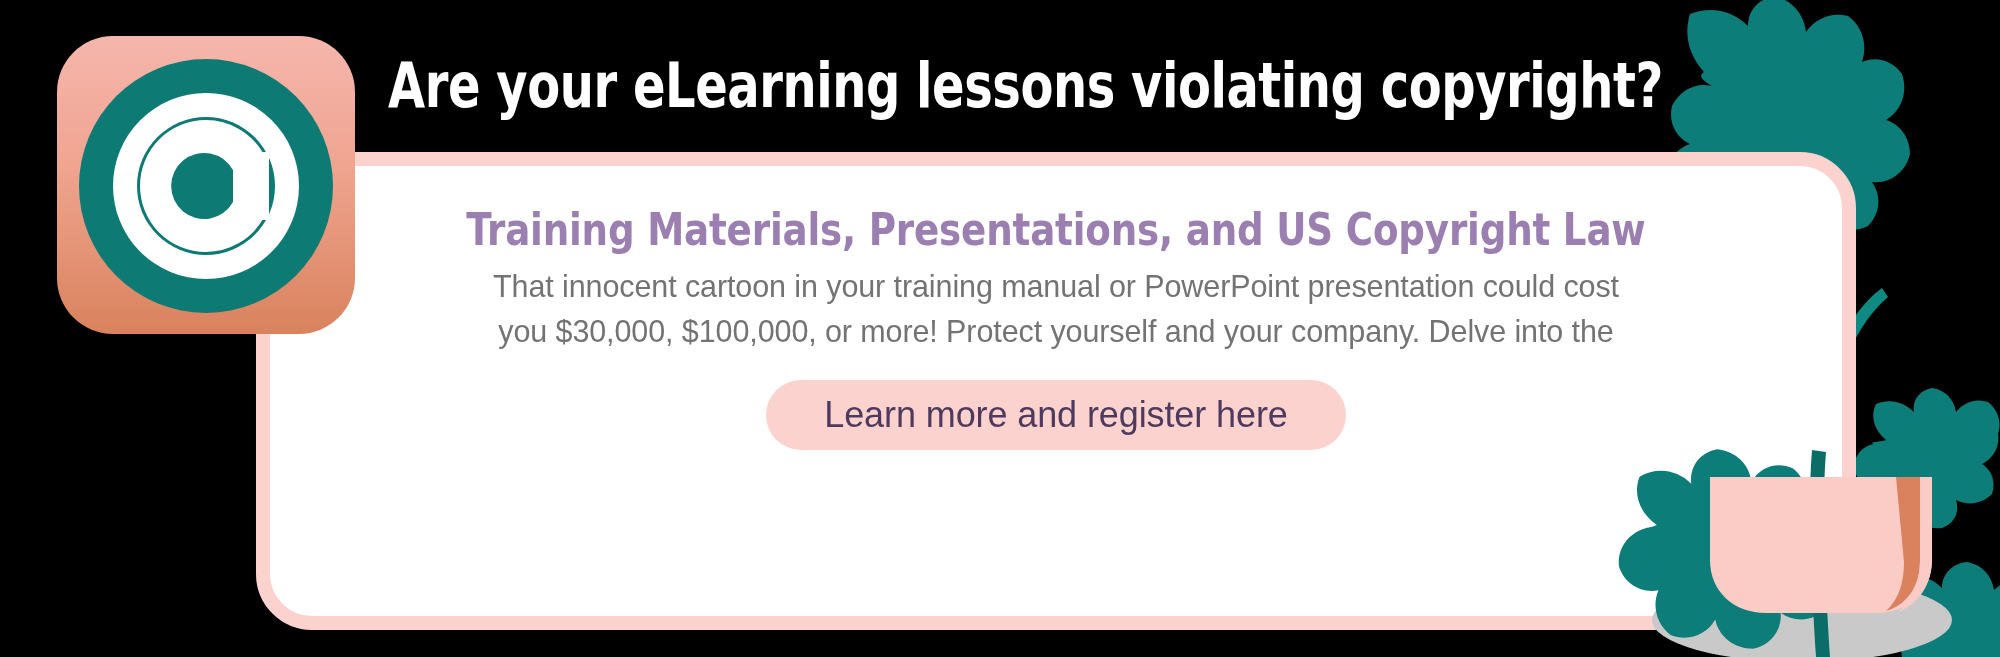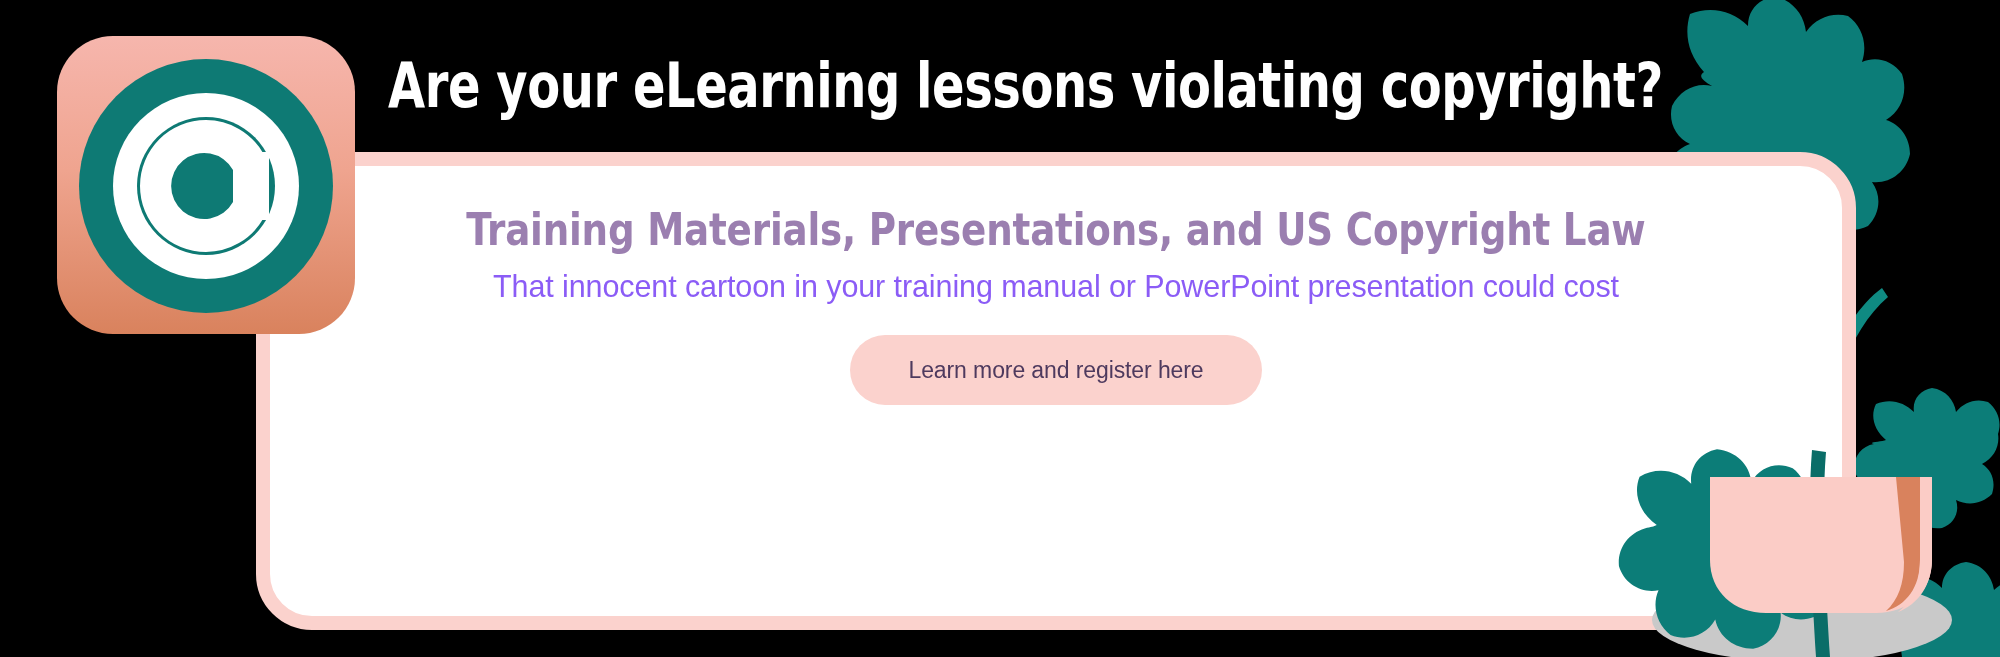--- a/index.html
+++ b/index.html
@@ -68,21 +68,21 @@
     font-size: 45px;
     line-height: 52px;
     letter-spacing: -0.2px;
     transform: scaleX(0.92);
     white-space: nowrap;
     margin-bottom: 8px;
   }
 
   
   .body-copy {
-    color: #8b5cf6;
+    color: #737373;
     font-family: "Liberation Sans", sans-serif;
     font-weight: 400;
     font-size: 30.5px;
     line-height: 45px;
     text-align: center;
     width: 1340px;
     letter-spacing: -0.1px;
   }
   .body-copy .ln { display: block; white-space: nowrap; }
 
@@ -90,21 +90,21 @@
   .cta {
     margin-top: 26px;
     background: #fbd2cd;
     color: #4e3a5e;
     border: none;
     border-radius: 44px;
     padding: 0 58px;
     height: 70px;
     line-height: 70px;
     font-family: "Liberation Sans", sans-serif;
-    font-size: 23px;
+    font-size: 36px;
     letter-spacing: -0.1px;
     cursor: pointer;
     white-space: nowrap;
   }
 
   
   .logo {
     position: absolute;
     left: 57px;
     top: 36px;
@@ -157,20 +157,21 @@
       </g>
     </svg>
   </div>
 
   <div class="card">
     <div class="card-inner">
       <div class="subtitle">Training Materials, Presentations, and US Copyright Law</div>
 
       <div class="body-copy">
         <span class="ln">That innocent cartoon in your training manual or PowerPoint presentation could cost</span>
+        <span class="ln">you $30,000, $100,000, or more! Protect yourself and your company. Delve into the</span>
       </div>
 
       <button class="cta">Learn more and register here</button>
     </div>
   </div>
 
   <div class="headline">Are your eLearning lessons violating copyright?</div>
 
   <div class="logo">
     <svg viewBox="0 0 298 298" xmlns="http://www.w3.org/2000/svg" aria-hidden="true">

